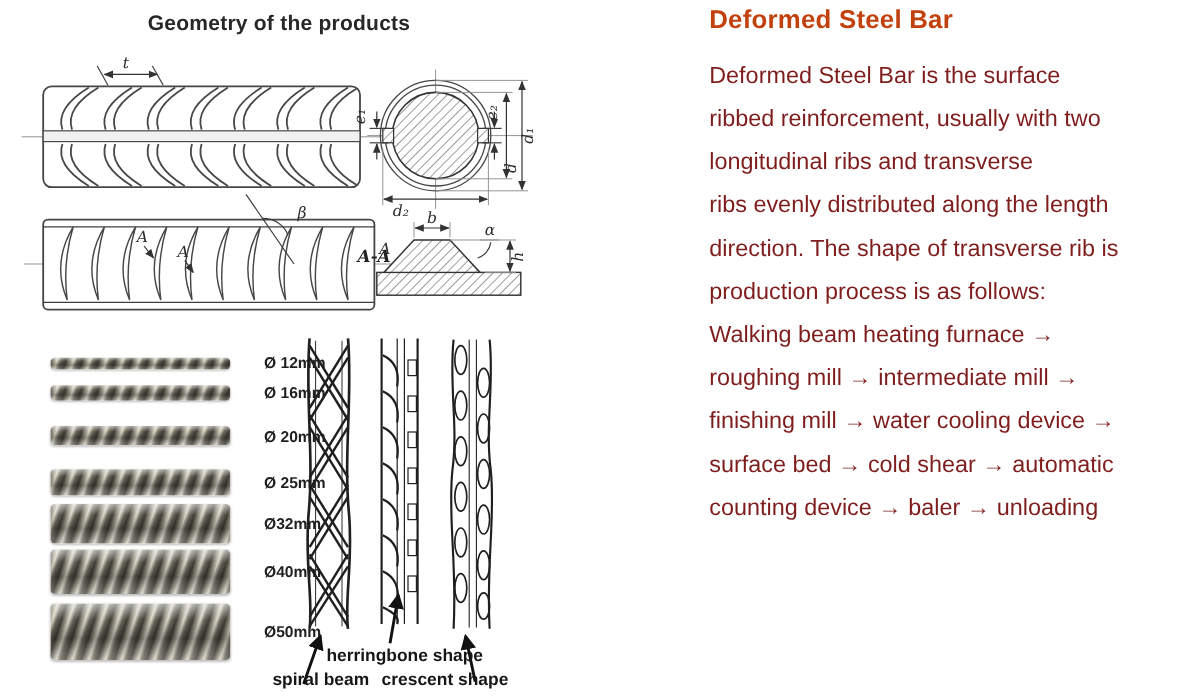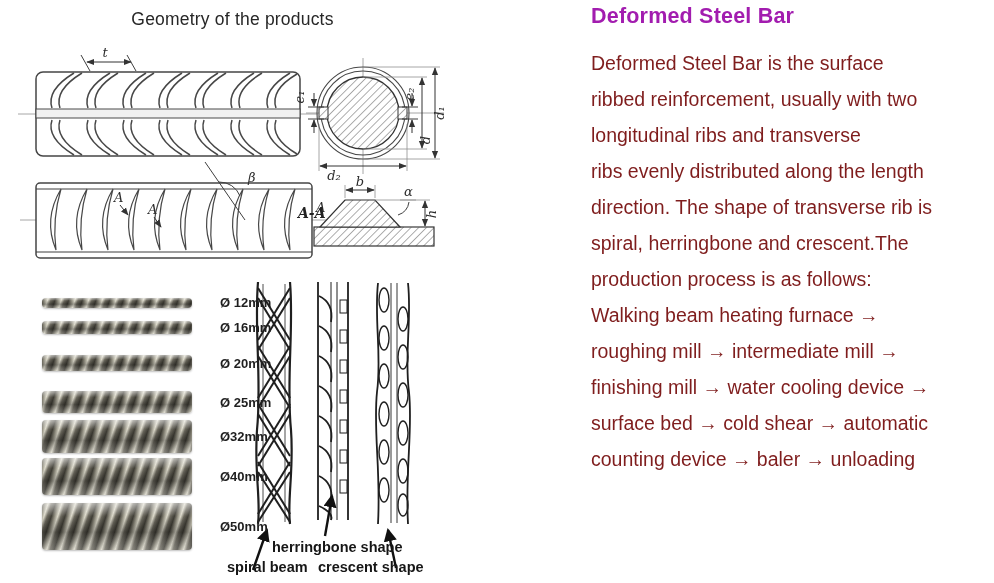--- a/index.html
+++ b/index.html
@@ -1,21 +1,21 @@
 <!DOCTYPE html>
 <html><head>
 <meta charset="utf-8">
 <style>
   html,body{margin:0;padding:0;background:#fff;}
   .page{position:relative;width:994px;height:583px;background:#ffffff;overflow:hidden;
         font-family:"Liberation Sans",sans-serif;}
   
   .left{position:absolute;left:0;top:0;width:585px;height:583px;}
   .diagram-title{position:absolute;left:0;top:9px;width:465px;text-align:center;margin:0;
-        font-size:17.5px;font-weight:400;color:#272727;letter-spacing:.2px;}
+        font-size:17.5px;font-weight:700;color:#272727;letter-spacing:.2px;}
   svg.geom{position:absolute;left:0;top:0;}
   .dim{font:italic 13px "DejaVu Serif",serif;fill:#2d2d2d;}
   .dimB{font:italic 700 14px "DejaVu Serif",serif;fill:#222;}
   .ln{stroke:#3f3f3f;stroke-width:1;fill:none;}
   .thin{stroke:#8f8f8f;stroke-width:.8;fill:none;}
   .rib{stroke:#474747;stroke-width:1.5;fill:none;}
   .shape-stroke{stroke:#1f1f1f;fill:none;}
   
   .photo{position:absolute;left:42px;top:287px;width:235px;height:290px;}
   .prow{position:absolute;left:0;display:flex;align-items:center;gap:20px;}
@@ -32,21 +32,21 @@
   .pr5{top:133px}.pr5 .bar{height:33px}
   .pr6{top:171px}.pr6 .bar{height:37px}
   .pr7{top:216px}.pr7 .bar{height:47px}
   .shape-label{position:absolute;font-size:14.5px;font-weight:700;color:#161616;white-space:nowrap;}
   .sl-herringbone{left:272px;top:539px;}
   .sl-spiral{left:227px;top:559px;}
   .sl-crescent{left:318px;top:559px;}
   
   .right{position:absolute;left:591px;top:0;width:402px;}
   .product-title{position:absolute;left:0;top:4px;margin:0;font-size:21.5px;font-weight:700;
-        color:#a21caf;letter-spacing:.2px;}
+        color:#c2410c;letter-spacing:.2px;}
   .para{position:absolute;left:0;top:45px;width:402px;}
   .pline{height:36px;line-height:36px;font-size:19.5px;color:#7f1d1d;white-space:nowrap;}
 </style>
 </head>
 <body>
 
 <div class="page">
 
   <section class="left">
     <h2 class="diagram-title">Geometry of the products</h2>
@@ -304,21 +304,20 @@
   </section>
 
   <section class="right">
     <h1 class="product-title">Deformed Steel Bar</h1>
     <div class="para">
       <div class="pline">Deformed Steel Bar is the surface</div>
       <div class="pline">ribbed reinforcement, usually with two</div>
       <div class="pline">longitudinal ribs and transverse</div>
       <div class="pline">ribs evenly distributed along the length</div>
       <div class="pline">direction. The shape of transverse rib is</div>
-      <div class="pline">spiral, herringbone and crescent.The</div>
       <div class="pline">production process is as follows:</div>
       <div class="pline">Walking beam heating furnace →</div>
       <div class="pline">roughing mill → intermediate mill →</div>
       <div class="pline">finishing mill → water cooling device →</div>
       <div class="pline">surface bed → cold shear → automatic</div>
       <div class="pline">counting device → baler → unloading</div>
     </div>
   </section>
 
 </div>

